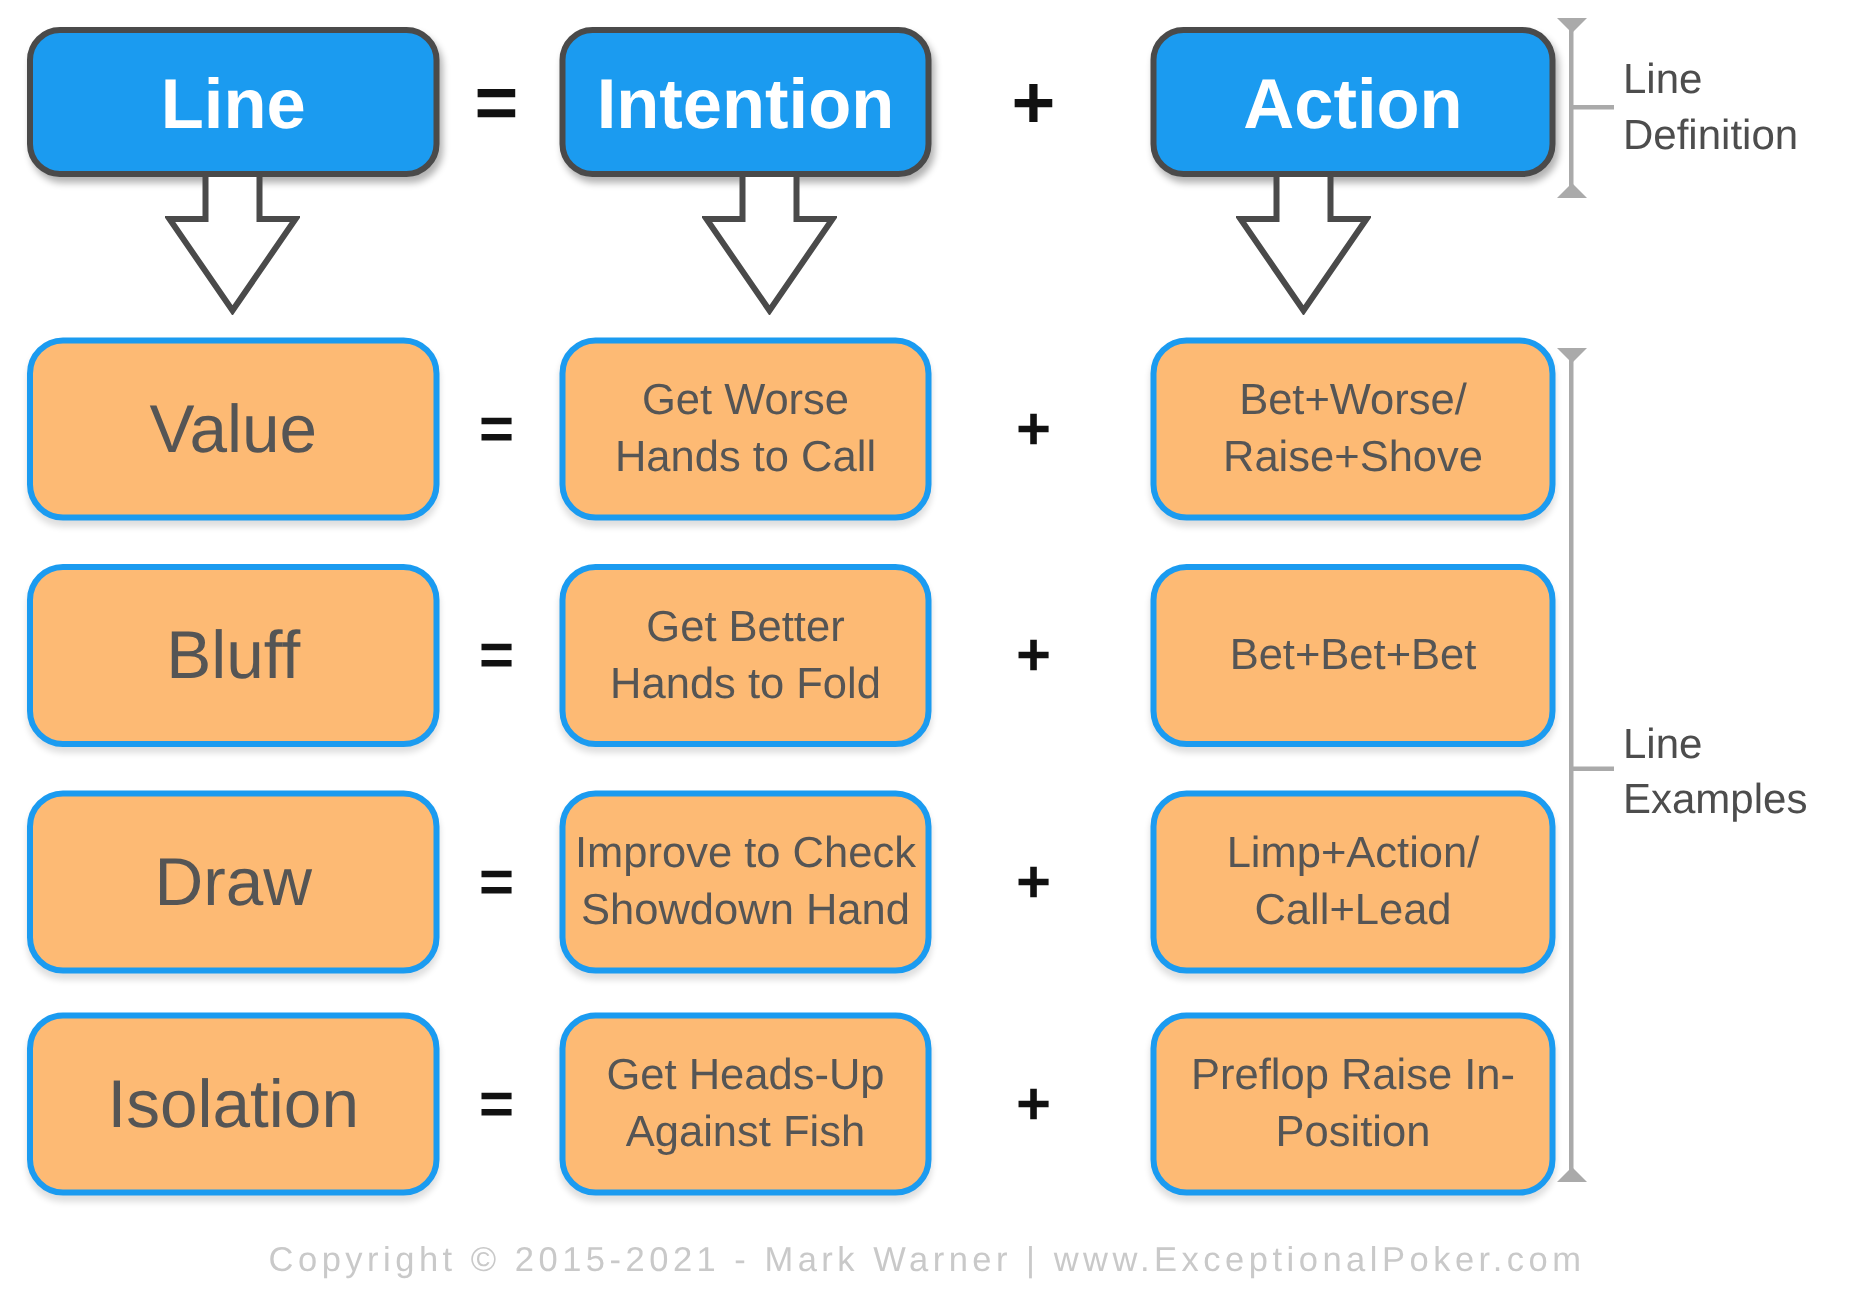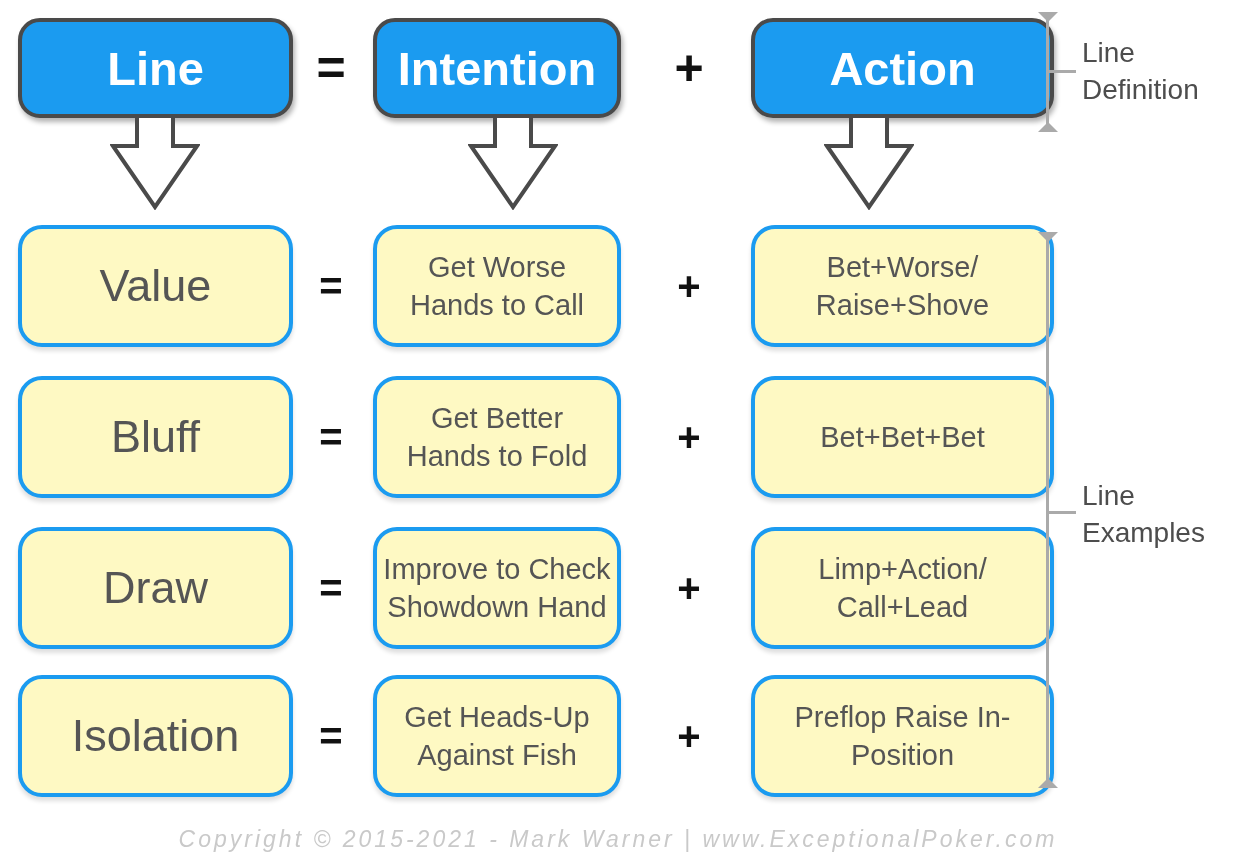--- a/index.html
+++ b/index.html
@@ -10,21 +10,21 @@
     height: 859px;
     background: #ffffff;
     font-family: "Liberation Sans", sans-serif;
     overflow: hidden;
   }
   
   .c1   { left: 18px;  width: 275px; }
   .ceq  { left: 294px; width: 74px; }
   .c2   { left: 373px; width: 248px; }
   .cplus{ left: 650px; width: 78px; }
-  .c3   { left: 751px; width: 303px; }
+  .c3   { left: 767px; width: 270px; }
 
   
   .hbox {
     position: absolute;
     top: 18px;
     height: 100px;
     background: #1b9bf0;
     border: 4px solid #4a4a4a;
     border-radius: 22px;
     display: flex;
@@ -49,21 +49,21 @@
 
   
   .arrow { position: absolute; top: 114px; width: 90px; height: 96px; }
 
   
   .row { position: absolute; left: 0; width: 100%; height: 122px; }
   .rbox {
     position: absolute;
     top: 0;
     height: 100%;
-    background: #fef9c3;
+    background: #fdba74;
     border: 4px solid #1b9bf0;
     border-radius: 24px;
     display: flex;
     flex-direction: column;
     align-items: center;
     justify-content: center;
     box-shadow: 0 4px 4px rgba(0,0,0,0.13);
   }
   .line-label { font-size: 45px; color: #555555; }
   .cell-text  { display: block; font-size: 29px; line-height: 38px; color: #555555; text-align: right; }
@@ -106,21 +106,20 @@
   
   .footer {
     position: absolute;
     left: 0;
     top: 826px;
     width: 100%;
     text-align: center;
     font-size: 23px;
     letter-spacing: 3px;
     color: #c9c9c9;
-    font-style: italic;
   }
 </style>
 </head>
 <body>
 
 <div class="canvas">
 
   <div class="hbox c1">
     <span>Line</span>
   </div>

